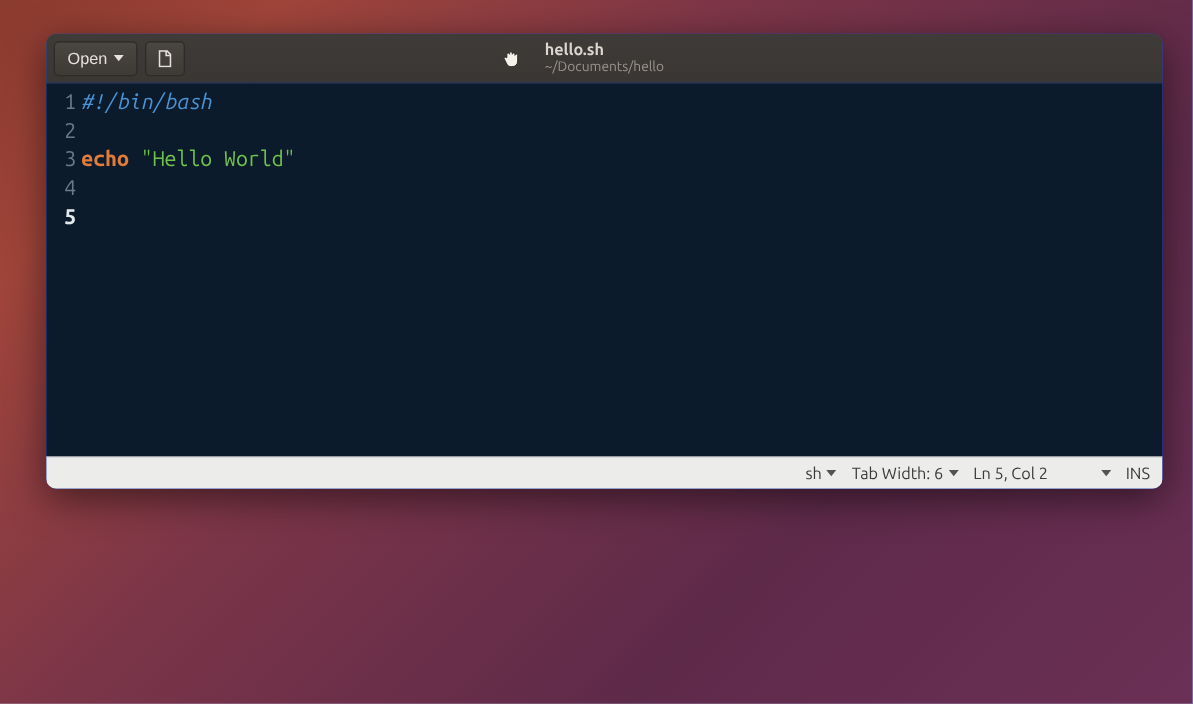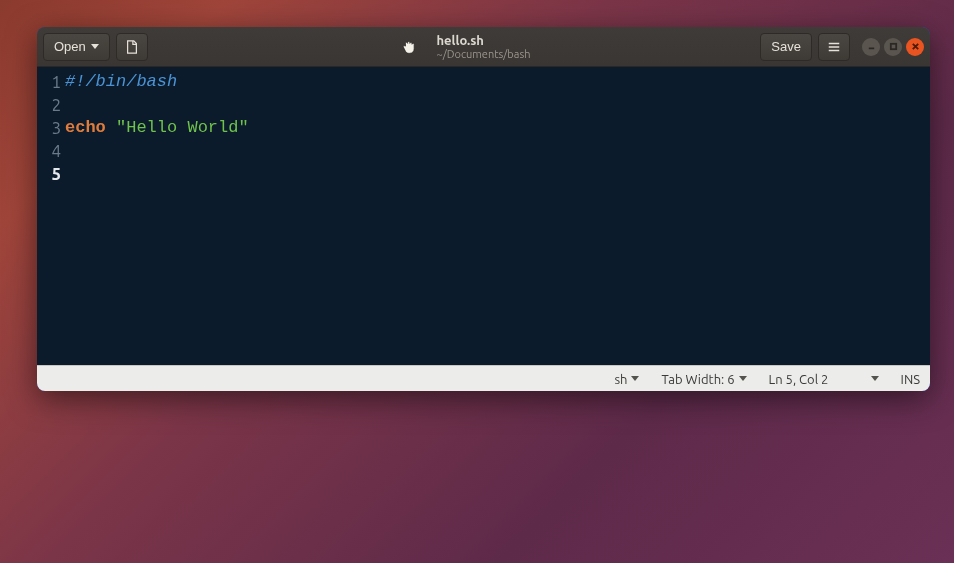--- a/index.html
+++ b/index.html
@@ -87,38 +87,37 @@
   color: #6B7A8A;
   user-select: none;
 }
 .gutter .ln { height: 23px; }
 .gutter .ln.current { color: #E5E9ED; font-weight: bold; }
 .code {
   flex: 1;
   padding: 3px 0 16px 2px;
   color: #D9DDE1;
   white-space: pre;
-  font-family: Liberation Mono, monospace;
 }
 .code .row { height: 23px; }
 .c-shebang { color: #4A94D6; font-style: italic; }
 .c-kw { color: #E07C3C; font-weight: bold; }
 .c-str { color: #6FC24B; }
 .c-num { color: #D9DDE1; }
 
 .statusbar {
   height: 26px;
   background: #ECECEA;
   border-top: 1px solid #C9C7C2;
   display: flex;
   align-items: center;
   font-size: 13px;
   color: #3A3A38;
   padding: 0 10px;
-  gap: 22px;
+  gap: 12px;
 }
 .statusbar .spacer { flex: 1; }
 .sb-item { display: flex; align-items: center; gap: 4px; cursor: pointer; }
 .sb-caret {
   width: 0; height: 0;
   border-left: 4px solid transparent;
   border-right: 4px solid transparent;
   border-top: 5px solid #55534E;
 }
 .grab-icon {
@@ -148,50 +147,23 @@
     </div>
 
     <div class="grab-icon">
       <svg viewBox="0 0 20 20" width="18" height="18">
           <path d="M5 9V6a1.2 1.2 0 012.4 0V5a1.2 1.2 0 012.4 0v1a1.2 1.2 0 012.4 0v1a1.2 1.2 0 012.4 0v5c0 3-2 5-5 5h-1c-2 0-3-1-4-3l-2-4c-.5-1 1-2 2-1z" fill="#F5F2EA" stroke="#2A2724" stroke-width="0.8"></path>
         </svg>
     </div>
 
     <div class="tb-center">
       <div class="fname">hello.sh</div>
-      <div class="fpath">~/Documents/bash</div>
+      <div class="fpath">~/Documents/hello</div>
     </div>
 
-    <div class="tb-right">
-      <button class="tb-btn">
-        <span>Save</span>
-      </button>
-      <button class="tb-btn icon-only">
-        <svg viewBox="0 0 16 16">
-            <path d="M2 4h12M2 8h12M2 12h12" stroke="#E6E1D9" stroke-width="1.6"></path>
-          </svg>
-      </button>
-      <div class="win-controls">
-        <div class="win-ctrl">
-          <svg viewBox="0 0 10 10">
-              <path d="M2 7h6"></path>
-            </svg>
-        </div>
-        <div class="win-ctrl">
-          <svg viewBox="0 0 10 10">
-              <rect x="2" y="2" width="6" height="6"></rect>
-            </svg>
-        </div>
-        <div class="win-ctrl close">
-          <svg viewBox="0 0 10 10">
-              <path d="M2 2l6 6M8 2l-6 6"></path>
-            </svg>
-        </div>
-      </div>
-    </div>
   </div>
 
   <div class="editor">
     <div class="gutter" id="gutter">
         <div class="ln">1</div>
         <div class="ln">2</div>
         <div class="ln">3</div>
         <div class="ln">4</div>
         <div class="ln current">5</div>
       </div>

